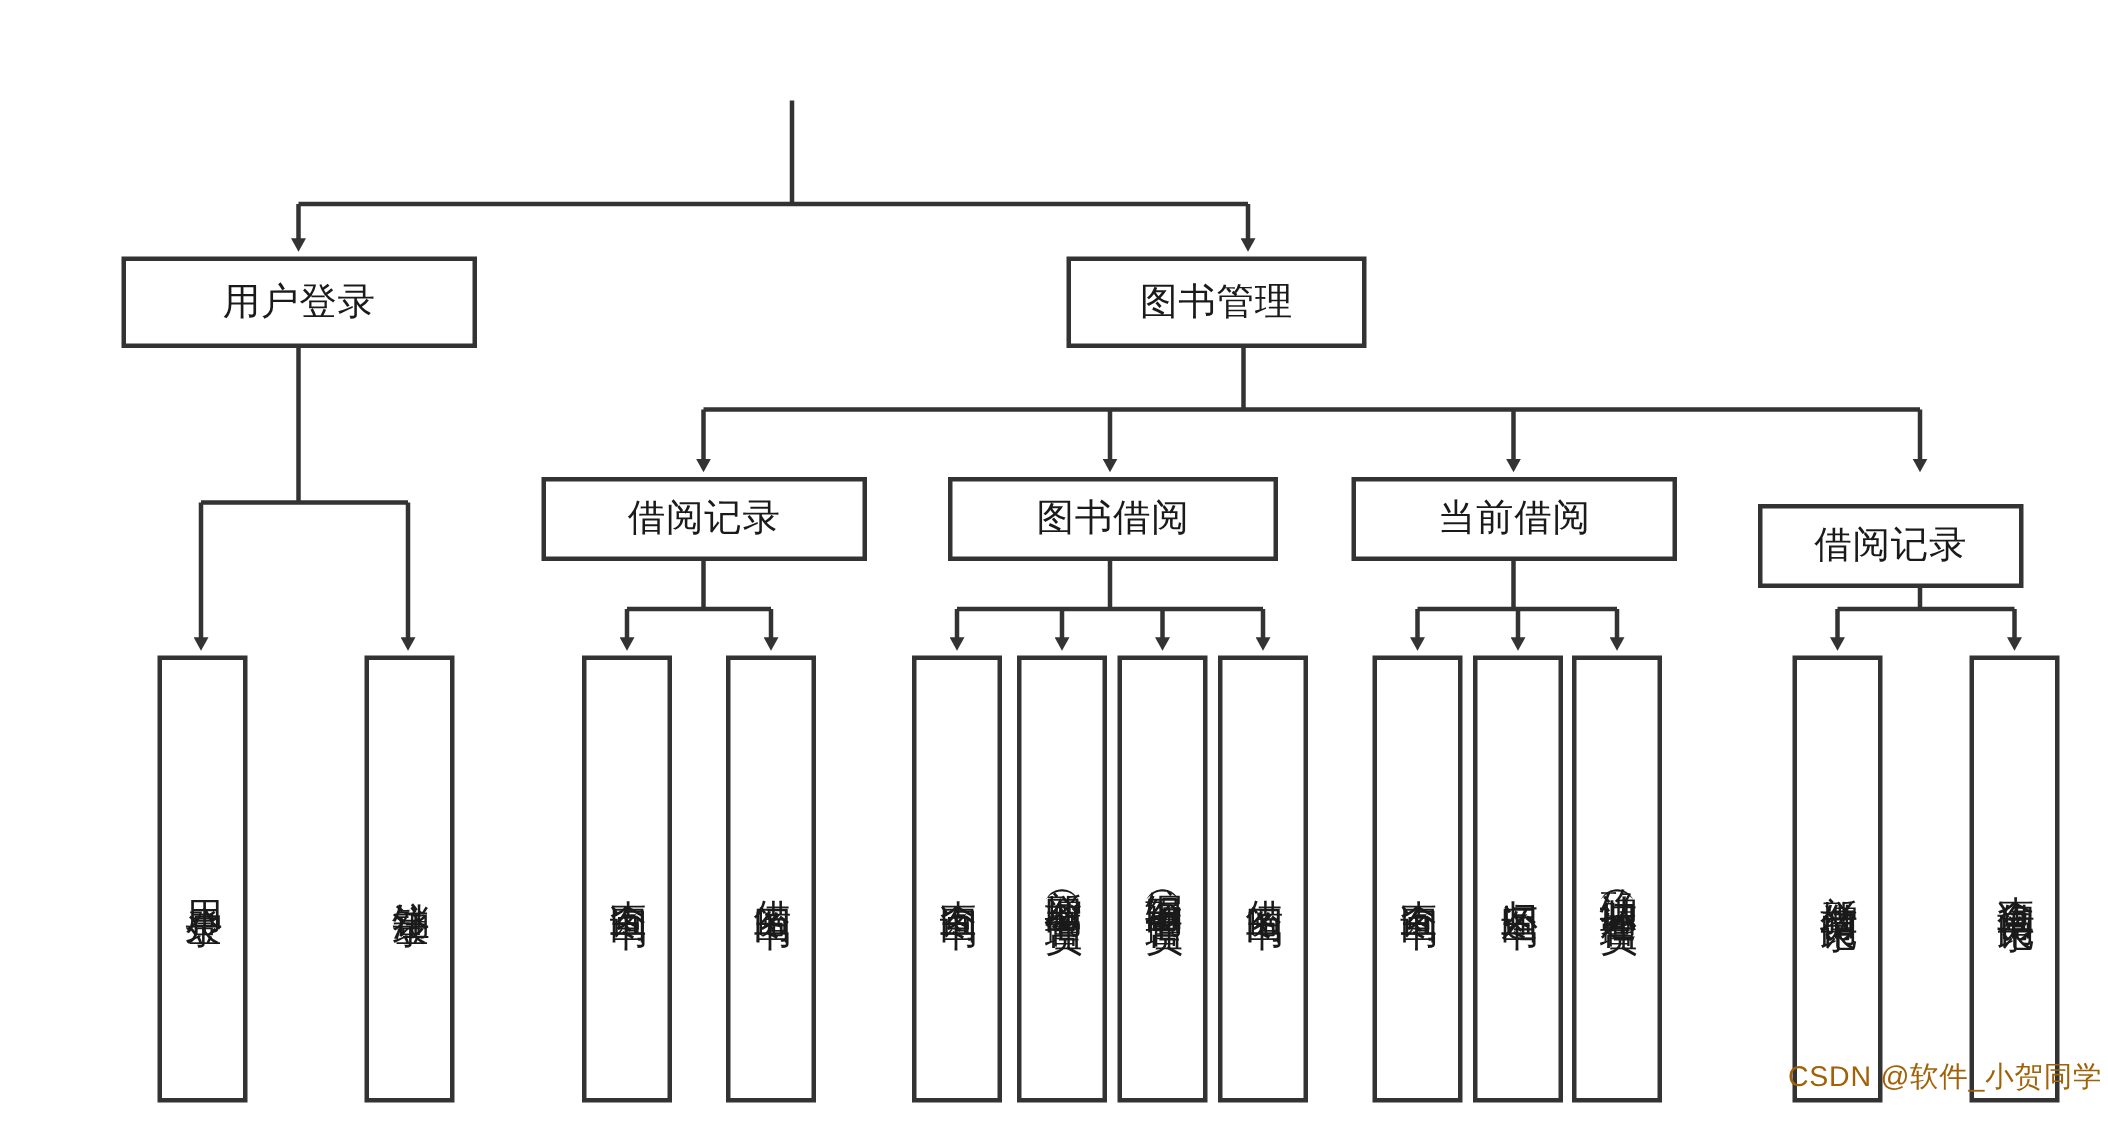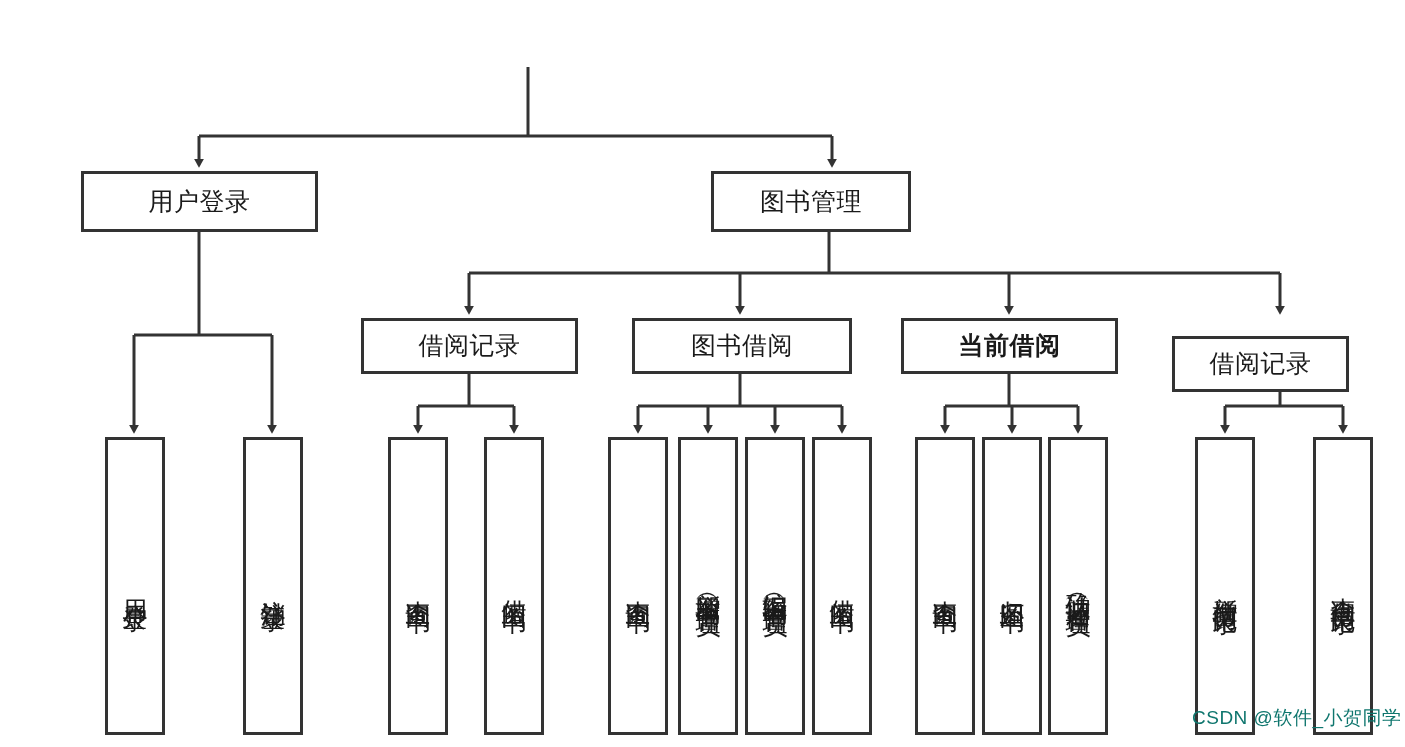--- a/index.html
+++ b/index.html
@@ -48,21 +48,21 @@
   .node.vert .vtext {
     writing-mode: vertical-rl;
     text-orientation: upright;
     white-space: nowrap;
     line-height: 1;
     letter-spacing: 3px;
   }
   .watermark {
     position: absolute;
     font-size: 19px;
-    color: #0f766e;
+    color: #a16207;
     white-space: nowrap;
     letter-spacing: 0.5px;
   }
 </style>
 </head>
 <body>
 
 <div id="canvas">
 
   <svg class="edges" viewBox="0 0 1405 747">
@@ -123,21 +123,21 @@
   <div class="node horiz" style="left:711px; top:171px; width:200px; height:61px;">
     <span>图书管理</span>
   </div>
 
   <div class="node horiz" style="left:361px; top:318px; width:217px; height:56px;">
     <span>借阅记录</span>
   </div>
   <div class="node horiz" style="left:632px; top:318px; width:220px; height:56px;">
     <span>图书借阅</span>
   </div>
-  <div class="node horiz" style="left:901px; top:318px; width:217px; height:56px;font-weight:bold;">
+  <div class="node horiz" style="left:901px; top:318px; width:217px; height:56px;">
     <span>当前借阅</span>
   </div>
   <div class="node horiz" style="left:1172px; top:336px; width:177px; height:56px;">
     <span>借阅记录</span>
   </div>
 
   <div class="node vert" style="left:105px; top:437px; width:60px; height:298px;">
     <span class="vtext">用户登录</span>
   </div>
   <div class="node vert" style="left:243px; top:437px; width:60px; height:298px;">

